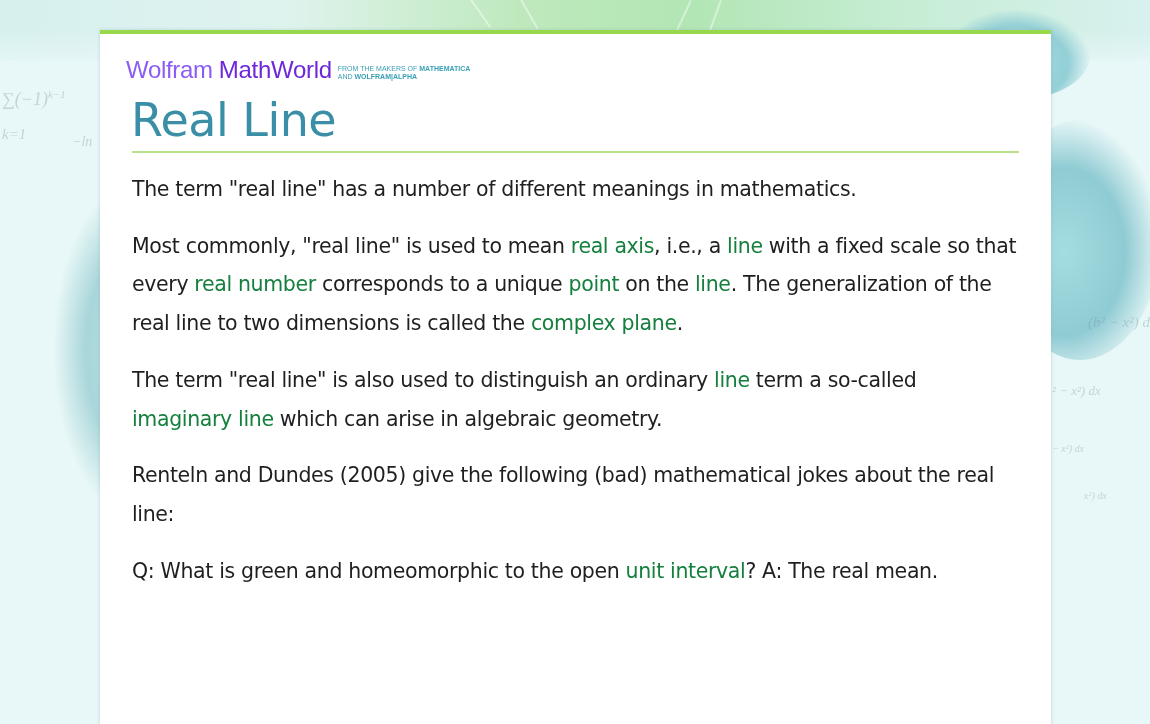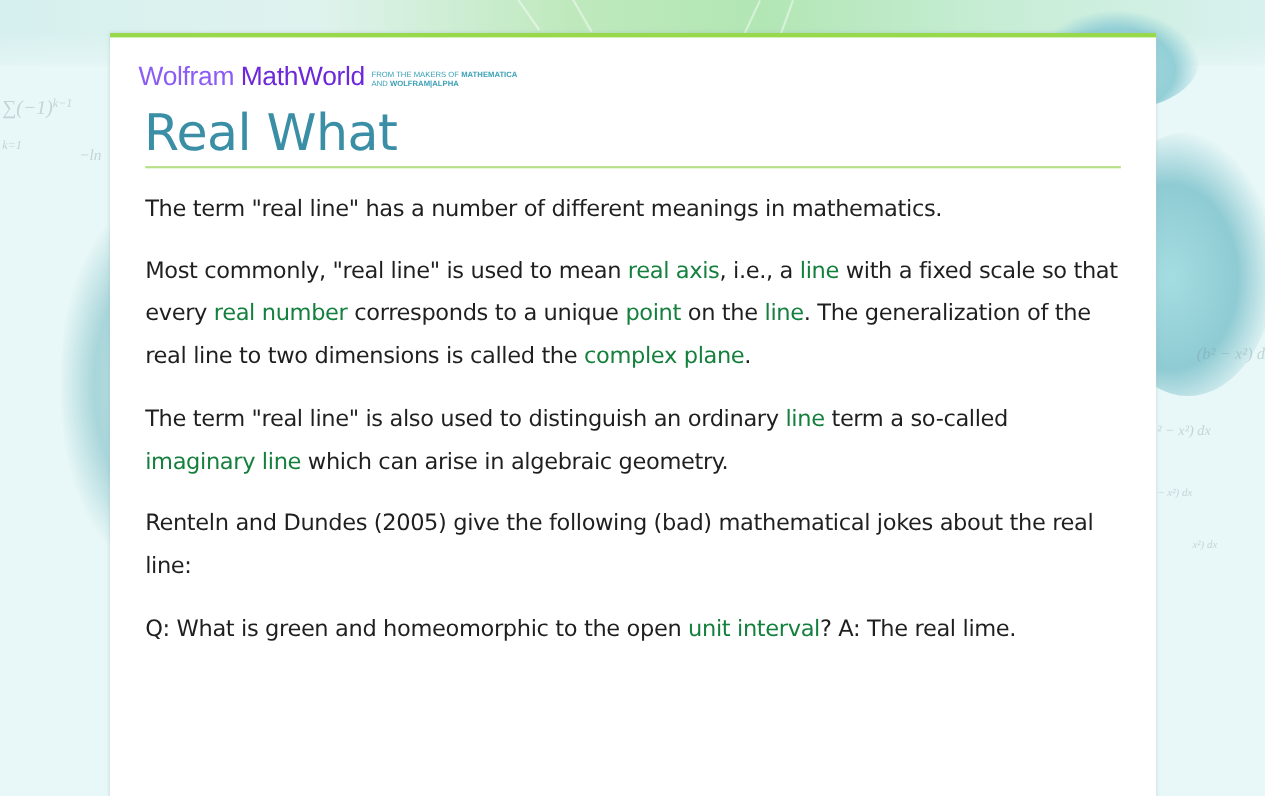--- a/index.html
+++ b/index.html
@@ -64,52 +64,52 @@
 <div class="streak" style="left:720px; transform:rotate(20deg);"></div>
 <div class="bg-top-fade"></div>
 
 <div class="blob" style="left:55px; top:185px; width:120px; height:330px; background:radial-gradient(ellipse at 70% 50%, #b8e3e6 0%, #a9d6da 45%, rgba(180,220,225,0) 72%);"></div>
 <div class="blob" style="left:940px; top:10px; width:150px; height:90px; background:radial-gradient(ellipse at 50% 60%, #a6dfe2 0%, #93cfd6 50%, rgba(160,210,215,0) 72%);"></div>
 <div class="blob" style="left:1000px; top:120px; width:160px; height:240px; background:radial-gradient(ellipse at 40% 55%, #a4dde1 0%, #8fcbd3 45%, rgba(160,210,215,0) 72%);"></div>
 
 <div class="math" style="left:2px; top:88px; font-size:18px;">
   <span>∑(−1)</span><sup style="font-size:11px">k−1</sup>
 </div>
-<div class="math" style="left:2px; top:126px; font-size:11px;">k=1</div>
+<div class="math" style="left:2px; top:126px; font-size:15px;">k=1</div>
 <div class="math" style="left:72px; top:134px; font-size:14px;text-align:center;">−ln</div>
 <div class="math" style="left:1088px; top:314px; font-size:15px;">(b² − x²)  dx</div>
 <div class="math" style="left:1052px; top:383px; font-size:13px;">² − x²)  dx</div>
 <div class="math" style="left:1052px; top:443px; font-size:10px;">− x²)  dx</div>
 <div class="math" style="left:1052px; top:490px; font-size:10px;margin-left:32px;">x²)  dx</div>
 
 <div class="card">
   <div class="logo">
     <span class="logo-wolfram">Wolfram</span>
     <span class="logo-mathworld">MathWorld</span>
     <span class="logo-tag">
       <span>FROM THE MAKERS OF</span>
       <b>MATHEMATICA</b><br>
       <span>AND</span>
       <b>WOLFRAM|ALPHA</b>
     </span>
   </div>
 
-  <h1 class="title">Real What</h1>
+  <h1 class="title">Real Line</h1>
   <div class="rule"></div>
 
   <div class="content">
     <p>
       <span>The term "real line" has a number of different meanings in mathematics.</span>
     </p>
     <p>
       <span>Most commonly, "real line" is used to mean </span><a href="#">real axis</a><span>, i.e., a </span><a href="#">line</a><span> with a fixed scale so that every </span><a href="#">real number</a><span> corresponds to a unique </span><a href="#">point</a><span> on the </span><a href="#">line</a><span>. The generalization of the real line to two dimensions is called the </span><a href="#">complex plane</a><span>.</span>
     </p>
     <p>
       <span>The term "real line" is also used to distinguish an ordinary </span><a href="#">line</a><span> term a so-called </span><a href="#">imaginary line</a><span> which can arise in algebraic geometry.</span>
     </p>
     <p>
       <span>Renteln and Dundes (2005) give the following (bad) mathematical jokes about the real line:</span>
     </p>
     <p>
-      <span>Q: What is green and homeomorphic to the open </span><a href="#">unit interval</a><span>? A: The real lime.</span>
+      <span>Q: What is green and homeomorphic to the open </span><a href="#">unit interval</a><span>? A: The real mean.</span>
     </p>
   </div>
 </div>
 
 </body></html>

